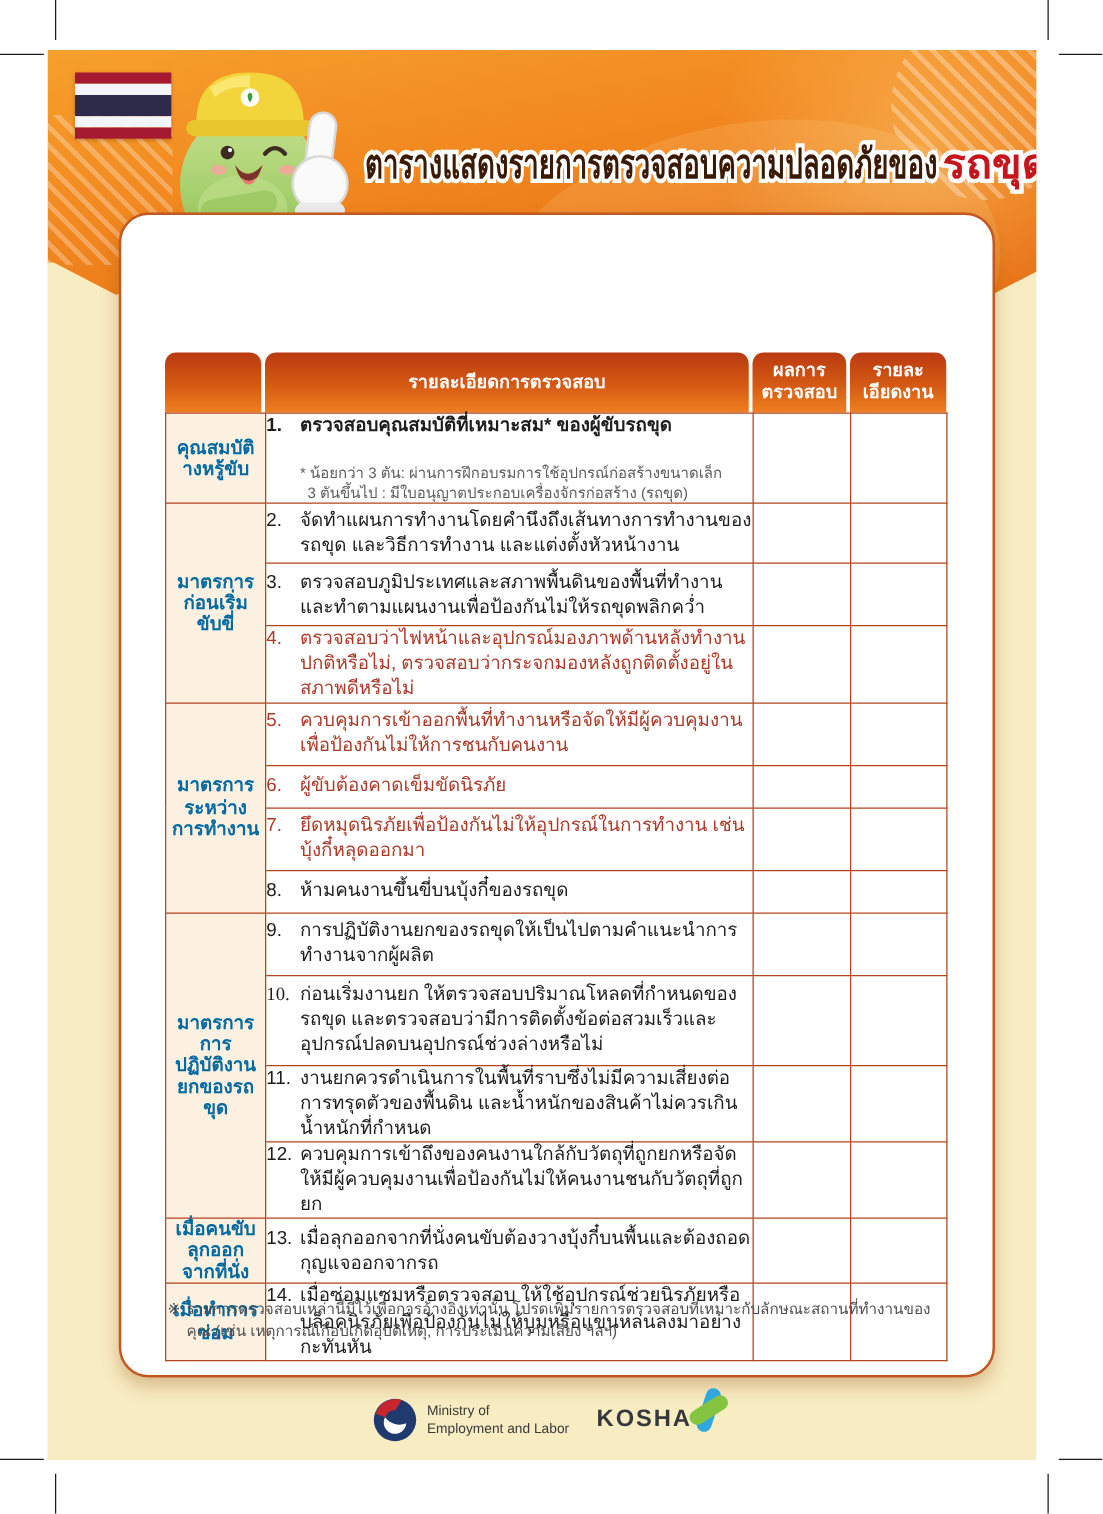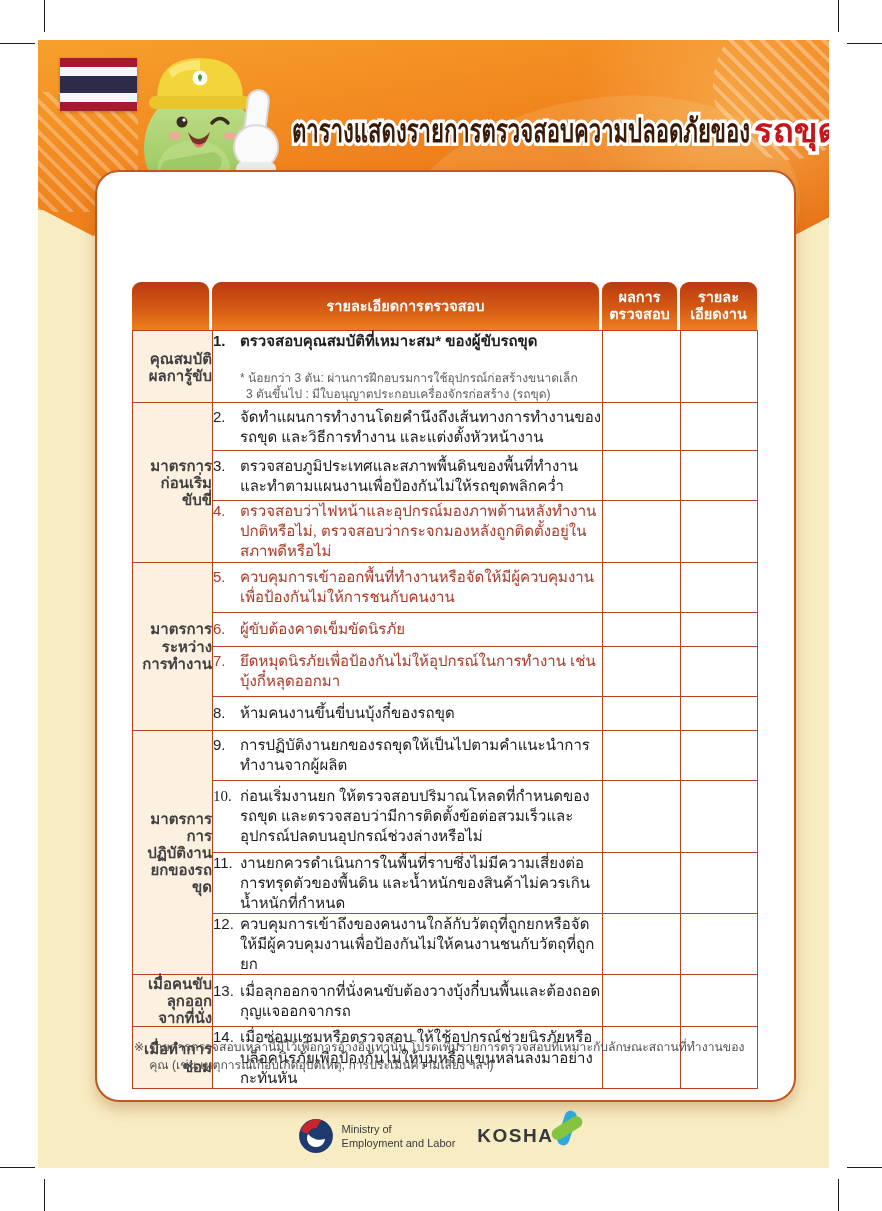--- a/index.html
+++ b/index.html
@@ -67,22 +67,22 @@
   .thblock{position:absolute;top:0;height:48px;border-radius:9px 9px 0 0;
     background:linear-gradient(180deg,#B93A10 0%,#D55A14 55%,#EE7F20 100%);
     color:#fff;font-weight:bold;font-size:14.5px;display:flex;flex-direction:column;
     justify-content:center;align-items:center;line-height:1.15;text-align:center;}
   .b0{left:0;width:77px;} .b1{left:80px;width:387px;} .b2{left:470px;width:75px;justify-content:center;} .b3{left:548px;width:77px;}
 
   table.body{position:absolute;top:48px;left:0;border-collapse:collapse;table-layout:fixed;width:625px;}
   table.body col.c-cat{width:80px;} table.body col.c-det{width:390px;}
   table.body col.c-res{width:78px;} table.body col.c-wrk{width:77px;}
   table.body td{border:1px solid #B5431F;padding:0;vertical-align:middle;}
-  td.cat{background:#FCF0E0;color:#404040;font-weight:bold;font-size:15px;line-height:1.14;
-    text-align:right;padding:2px 1px;}
+  td.cat{background:#FCF0E0;color:#0369a1;font-weight:bold;font-size:15px;line-height:1.14;
+    text-align:center;padding:2px 1px;}
   td.det{padding:4px 8px;}
   .item{display:flex;font-size:15px;line-height:1.34;color:#1d1d1d;}
   .item .num{flex:0 0 27px;}
   .item .txt{flex:1;}
   tr.red .item{color:#AC3A28;}
   .item.bold{font-weight:bold;}
   .notes{font-size:12px;color:#5E5E5E;line-height:1.3;padding-left:27px;margin-top:20px;}
   .notes div{white-space:normal;}
 
   
@@ -186,21 +186,21 @@
             <col class="c-cat">
             <col class="c-det">
             <col class="c-res">
             <col class="c-wrk">
           </colgroup>
 
         <tbody>
             <tr style="height:62px;">
           <td class="cat" rowspan="1">
             <div>คุณสมบัติ</div>
-                <div>ผลการู้ขับ</div>
+                <div>างหรู้ขับ</div>
           </td>
           <td class="det">
             <div class="item bold">
                   <span class="num">1.</span>
                   <span class="txt">ตรวจสอบคุณสมบัติที่เหมาะสม* ของผู้ขับรถขุด</span>
                 </div>
             <div class="notes">
               <div>* น้อยกว่า 3 ตัน: ผ่านการฝึกอบรมการใช้อุปกรณ์ก่อสร้างขนาดเล็ก</div>
               <div style="padding-left:6px;">3 ตันขึ้นไป : มีใบอนุญาตประกอบเครื่องจักรก่อสร้าง (รถขุด)</div>
             </div>

